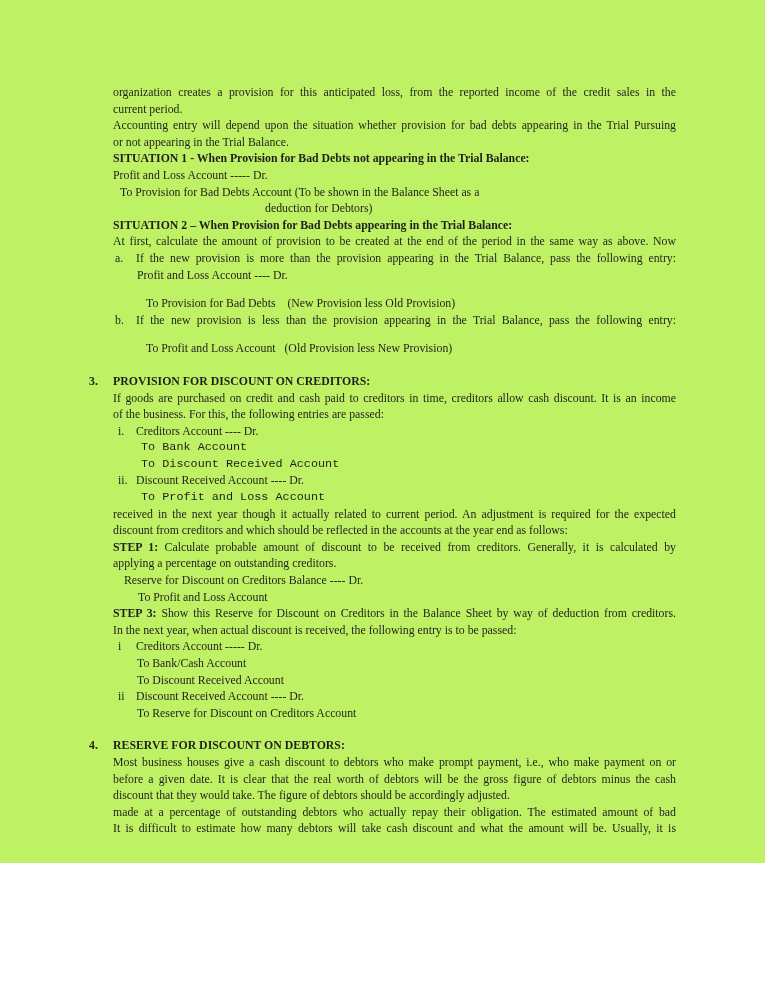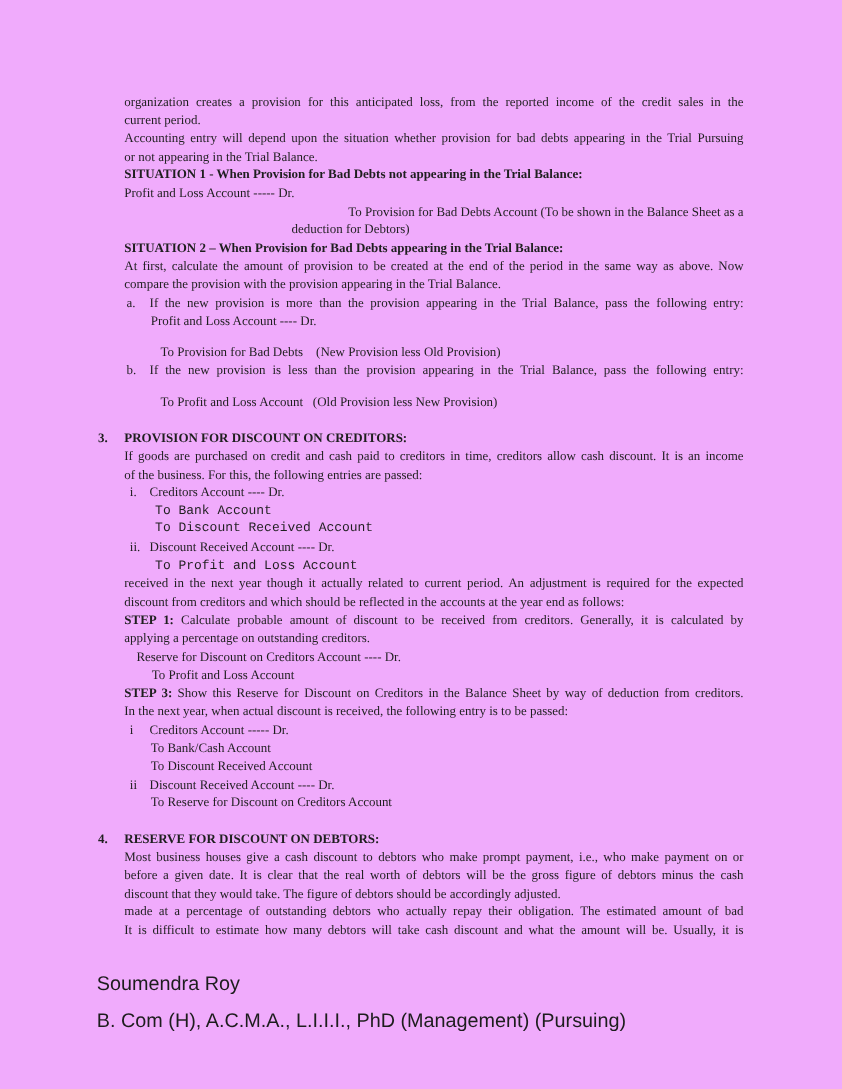--- a/index.html
+++ b/index.html
@@ -1,33 +1,33 @@
 <!DOCTYPE html>
 <html><head>
 <meta charset="utf-8">
 <style>
   html,body { margin:0; padding:0; background:#ffffff; }
   .page {
-    position:relative; width:765px; height:990px; background:#f0abfc;
+    position:relative; width:765px; height:863px; background:#bef264;
     font-family:"Liberation Serif", serif; overflow:hidden;
   }
   .doc {
     position:absolute; left:113px; top:84px; width:563px;
     font-size:11.8px; line-height:16.6px; color:#1f1f1f;
   }
   .ln { position:relative; height:16.6px; }
   .pre { white-space:pre;margin-top:12px; }
   .j { text-align:justify; overflow:hidden; }
   .j::after { content:""; display:inline-block; width:100%; height:0; }
   .b { font-weight:bold; }
   .m { position:absolute; top:0; }
   .m2   { left:2px; }
   .m5   { left:5px; }
   .mnum { left:-24px; font-weight:bold; }
-  .in7   { padding-left:7px;text-align:right; }
+  .in7   { padding-left:7px; }
   .in11  { padding-left:11px; }
   .in23  { padding-left:23px; }
   .in24  { padding-left:24px; }
   .in25  { padding-left:25px; }
   .in28  { padding-left:28px;font-family:Liberation Mono, monospace; }
   .in33  { padding-left:33px; }
   .in152 { padding-left:152px; }
   .gap { margin-top:16px; }
   .footer-author, .footer-cred {
     position:absolute; left:88px;
@@ -48,21 +48,20 @@
     <div class="ln j">Accounting entry will depend upon the situation whether provision for bad debts appearing in the Trial Pursuing</div>
     <div class="ln">or not appearing in the Trial Balance.</div>
 
     <div class="ln b">SITUATION 1 - When Provision for Bad Debts not appearing in the Trial Balance:</div>
     <div class="ln">Profit and Loss Account ----- Dr.</div>
     <div class="ln in7">To Provision for Bad Debts Account (To be shown in the Balance Sheet as a</div>
     <div class="ln in152">deduction for Debtors)</div>
 
     <div class="ln b">SITUATION 2 – When Provision for Bad Debts appearing in the Trial Balance:</div>
     <div class="ln j">At first, calculate the amount of provision to be created at the end of the period in the same way as above. Now</div>
-    <div class="ln">compare the provision with the provision appearing in the Trial Balance.</div>
 
     <div class="ln j in23">
       <span class="m m2">a.</span>
       <span>If the new provision is more than the provision appearing in the Trial Balance, pass the following entry:</span>
     </div>
     <div class="ln in24">Profit and Loss Account ---- Dr.</div>
     <div class="ln in33 pre">To Provision for Bad Debts    (New Provision less Old Provision)</div>
 
     <div class="ln j in23">
       <span class="m m2">b.</span>
@@ -90,21 +89,21 @@
     </div>
     <div class="ln in28">To Profit and Loss Account</div>
 
     <div class="ln j">received in the next year though it actually related to current period. An adjustment is required for the expected</div>
     <div class="ln">discount from creditors and which should be reflected in the accounts at the year end as follows:</div>
 
     <div class="ln j">
       <span class="b">STEP 1:</span><span> Calculate probable amount of discount to be received from creditors. Generally, it is calculated by</span>
     </div>
     <div class="ln">applying a percentage on outstanding creditors.</div>
-    <div class="ln in11">Reserve for Discount on Creditors Account ---- Dr.</div>
+    <div class="ln in11">Reserve for Discount on Creditors Balance ---- Dr.</div>
     <div class="ln in25">To Profit and Loss Account</div>
 
     <div class="ln j">
       <span class="b">STEP 3:</span><span> Show this Reserve for Discount on Creditors in the Balance Sheet by way of deduction from creditors.</span>
     </div>
     <div class="ln">In the next year, when actual discount is received, the following entry is to be passed:</div>
 
     <div class="ln in23">
       <span class="m m5">i</span>
       <span>Creditors Account ----- Dr.</span>

